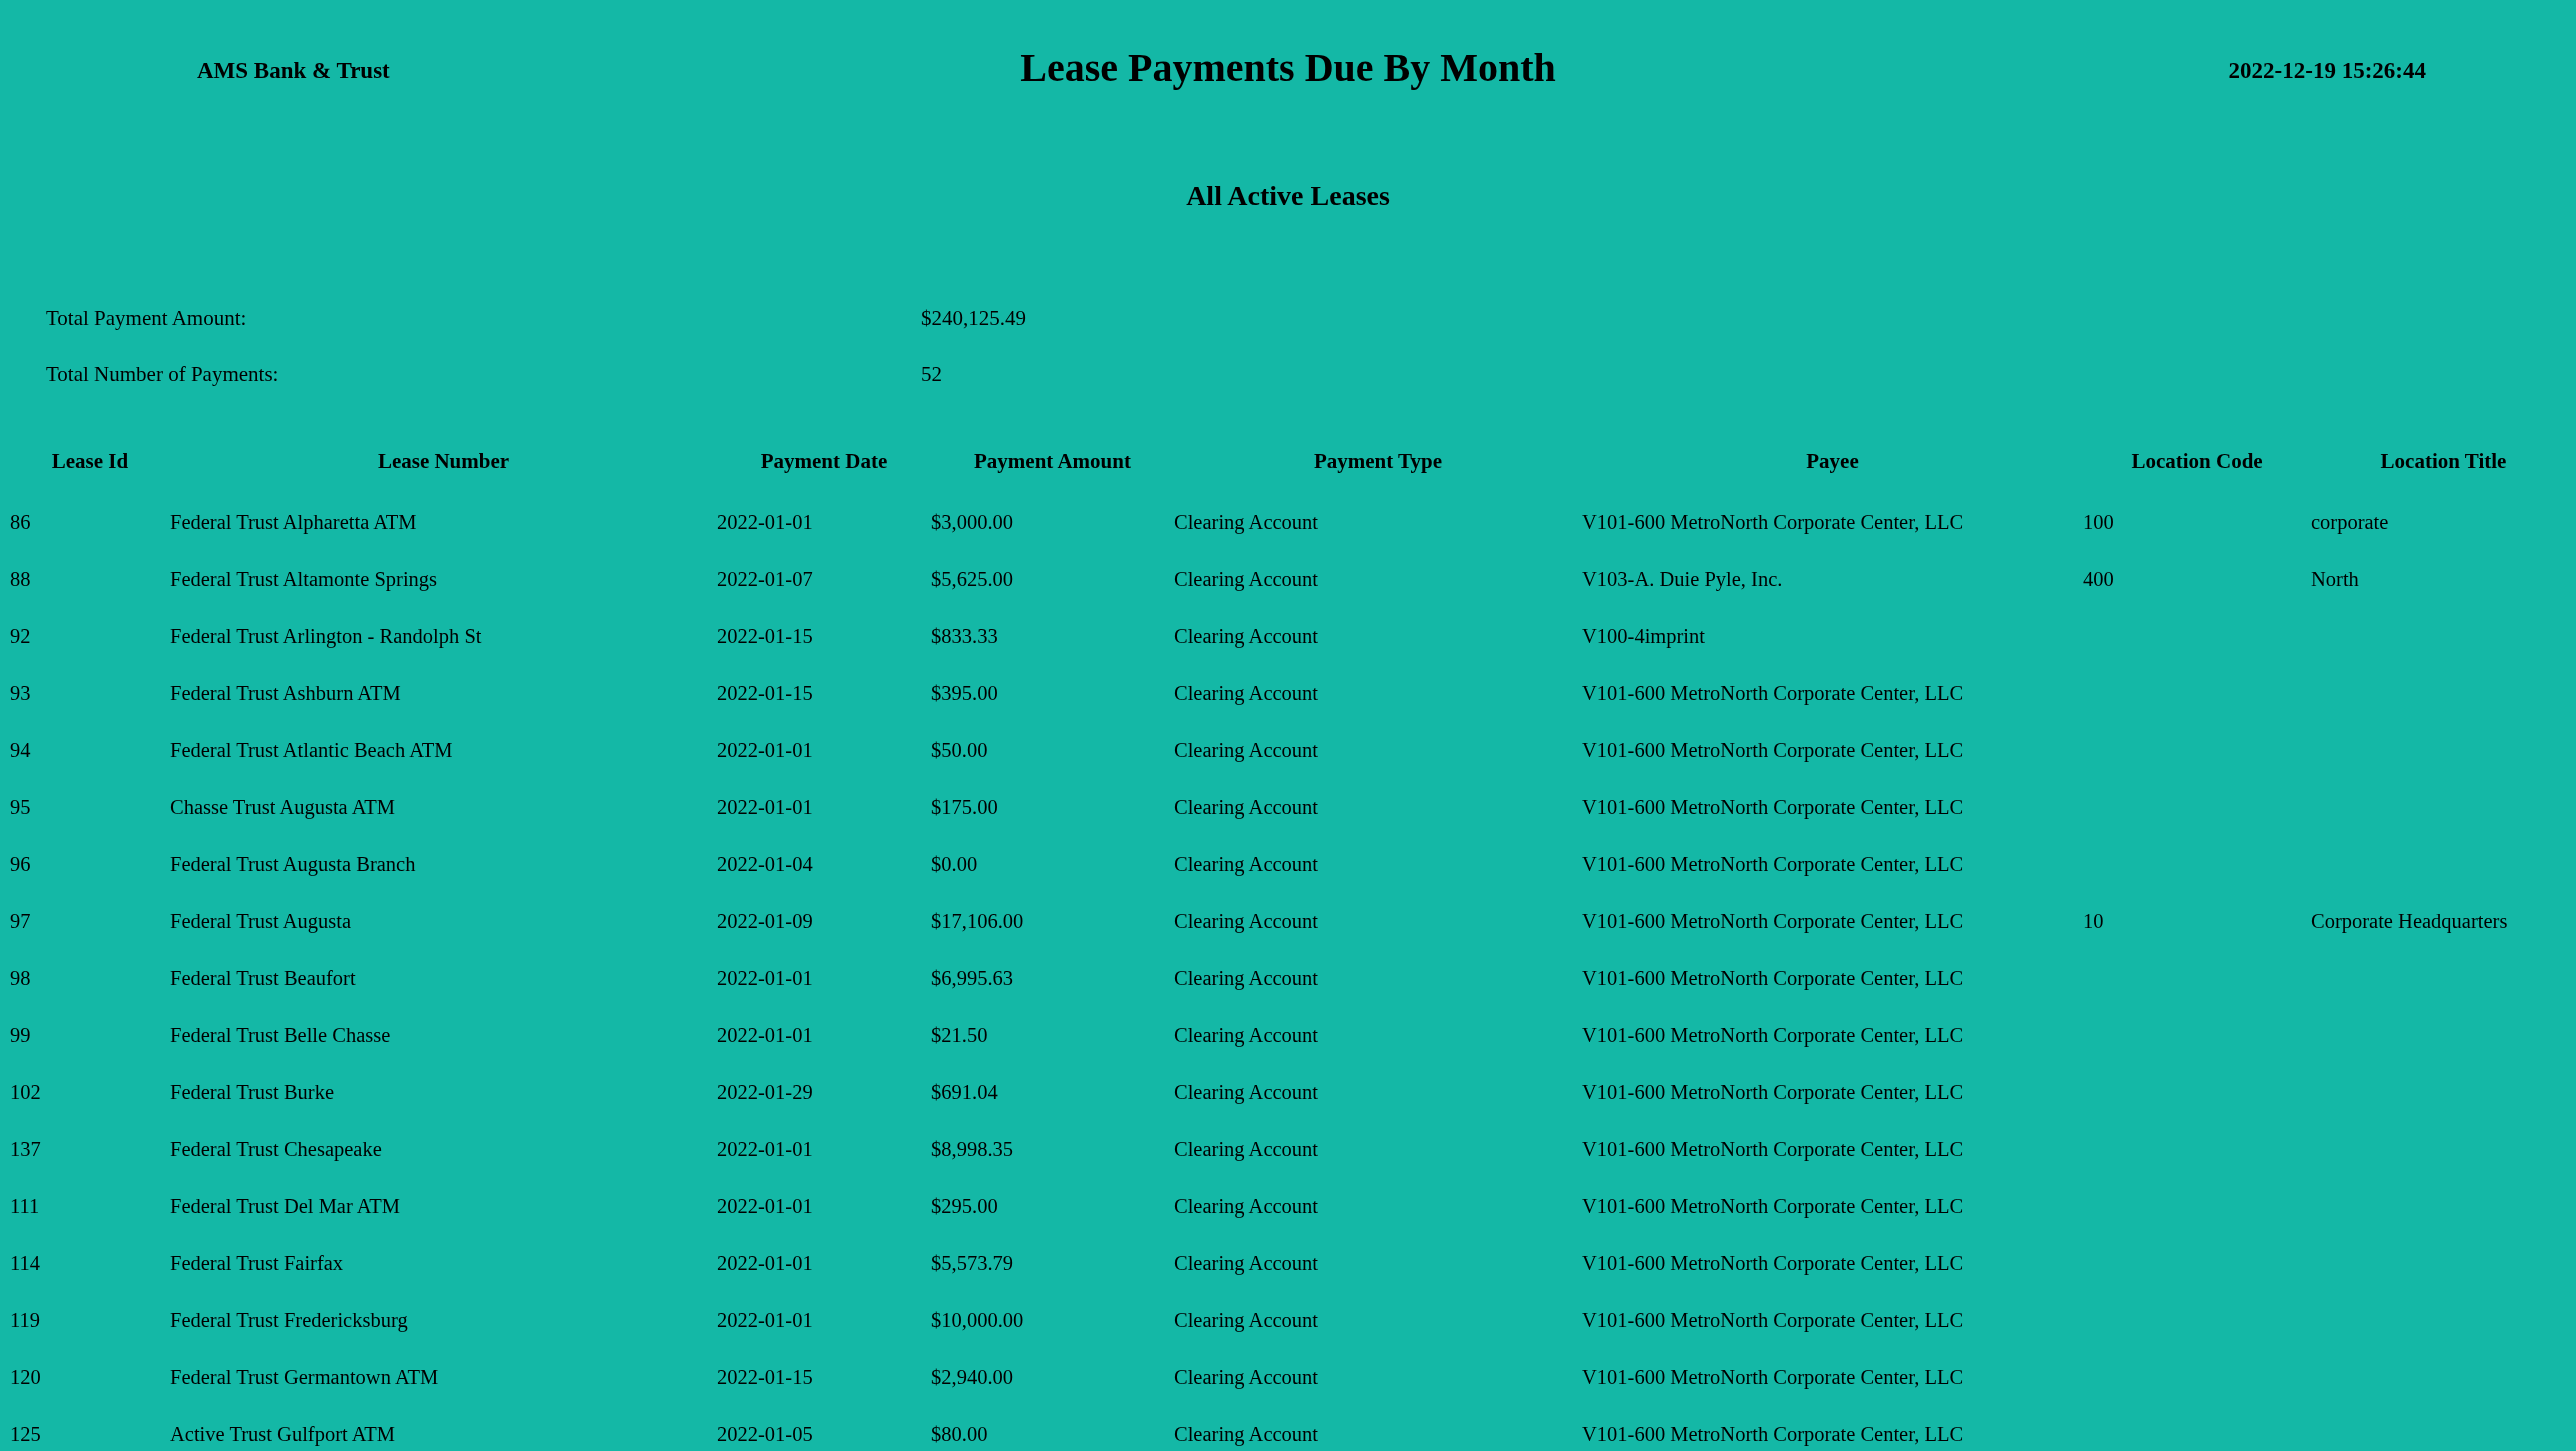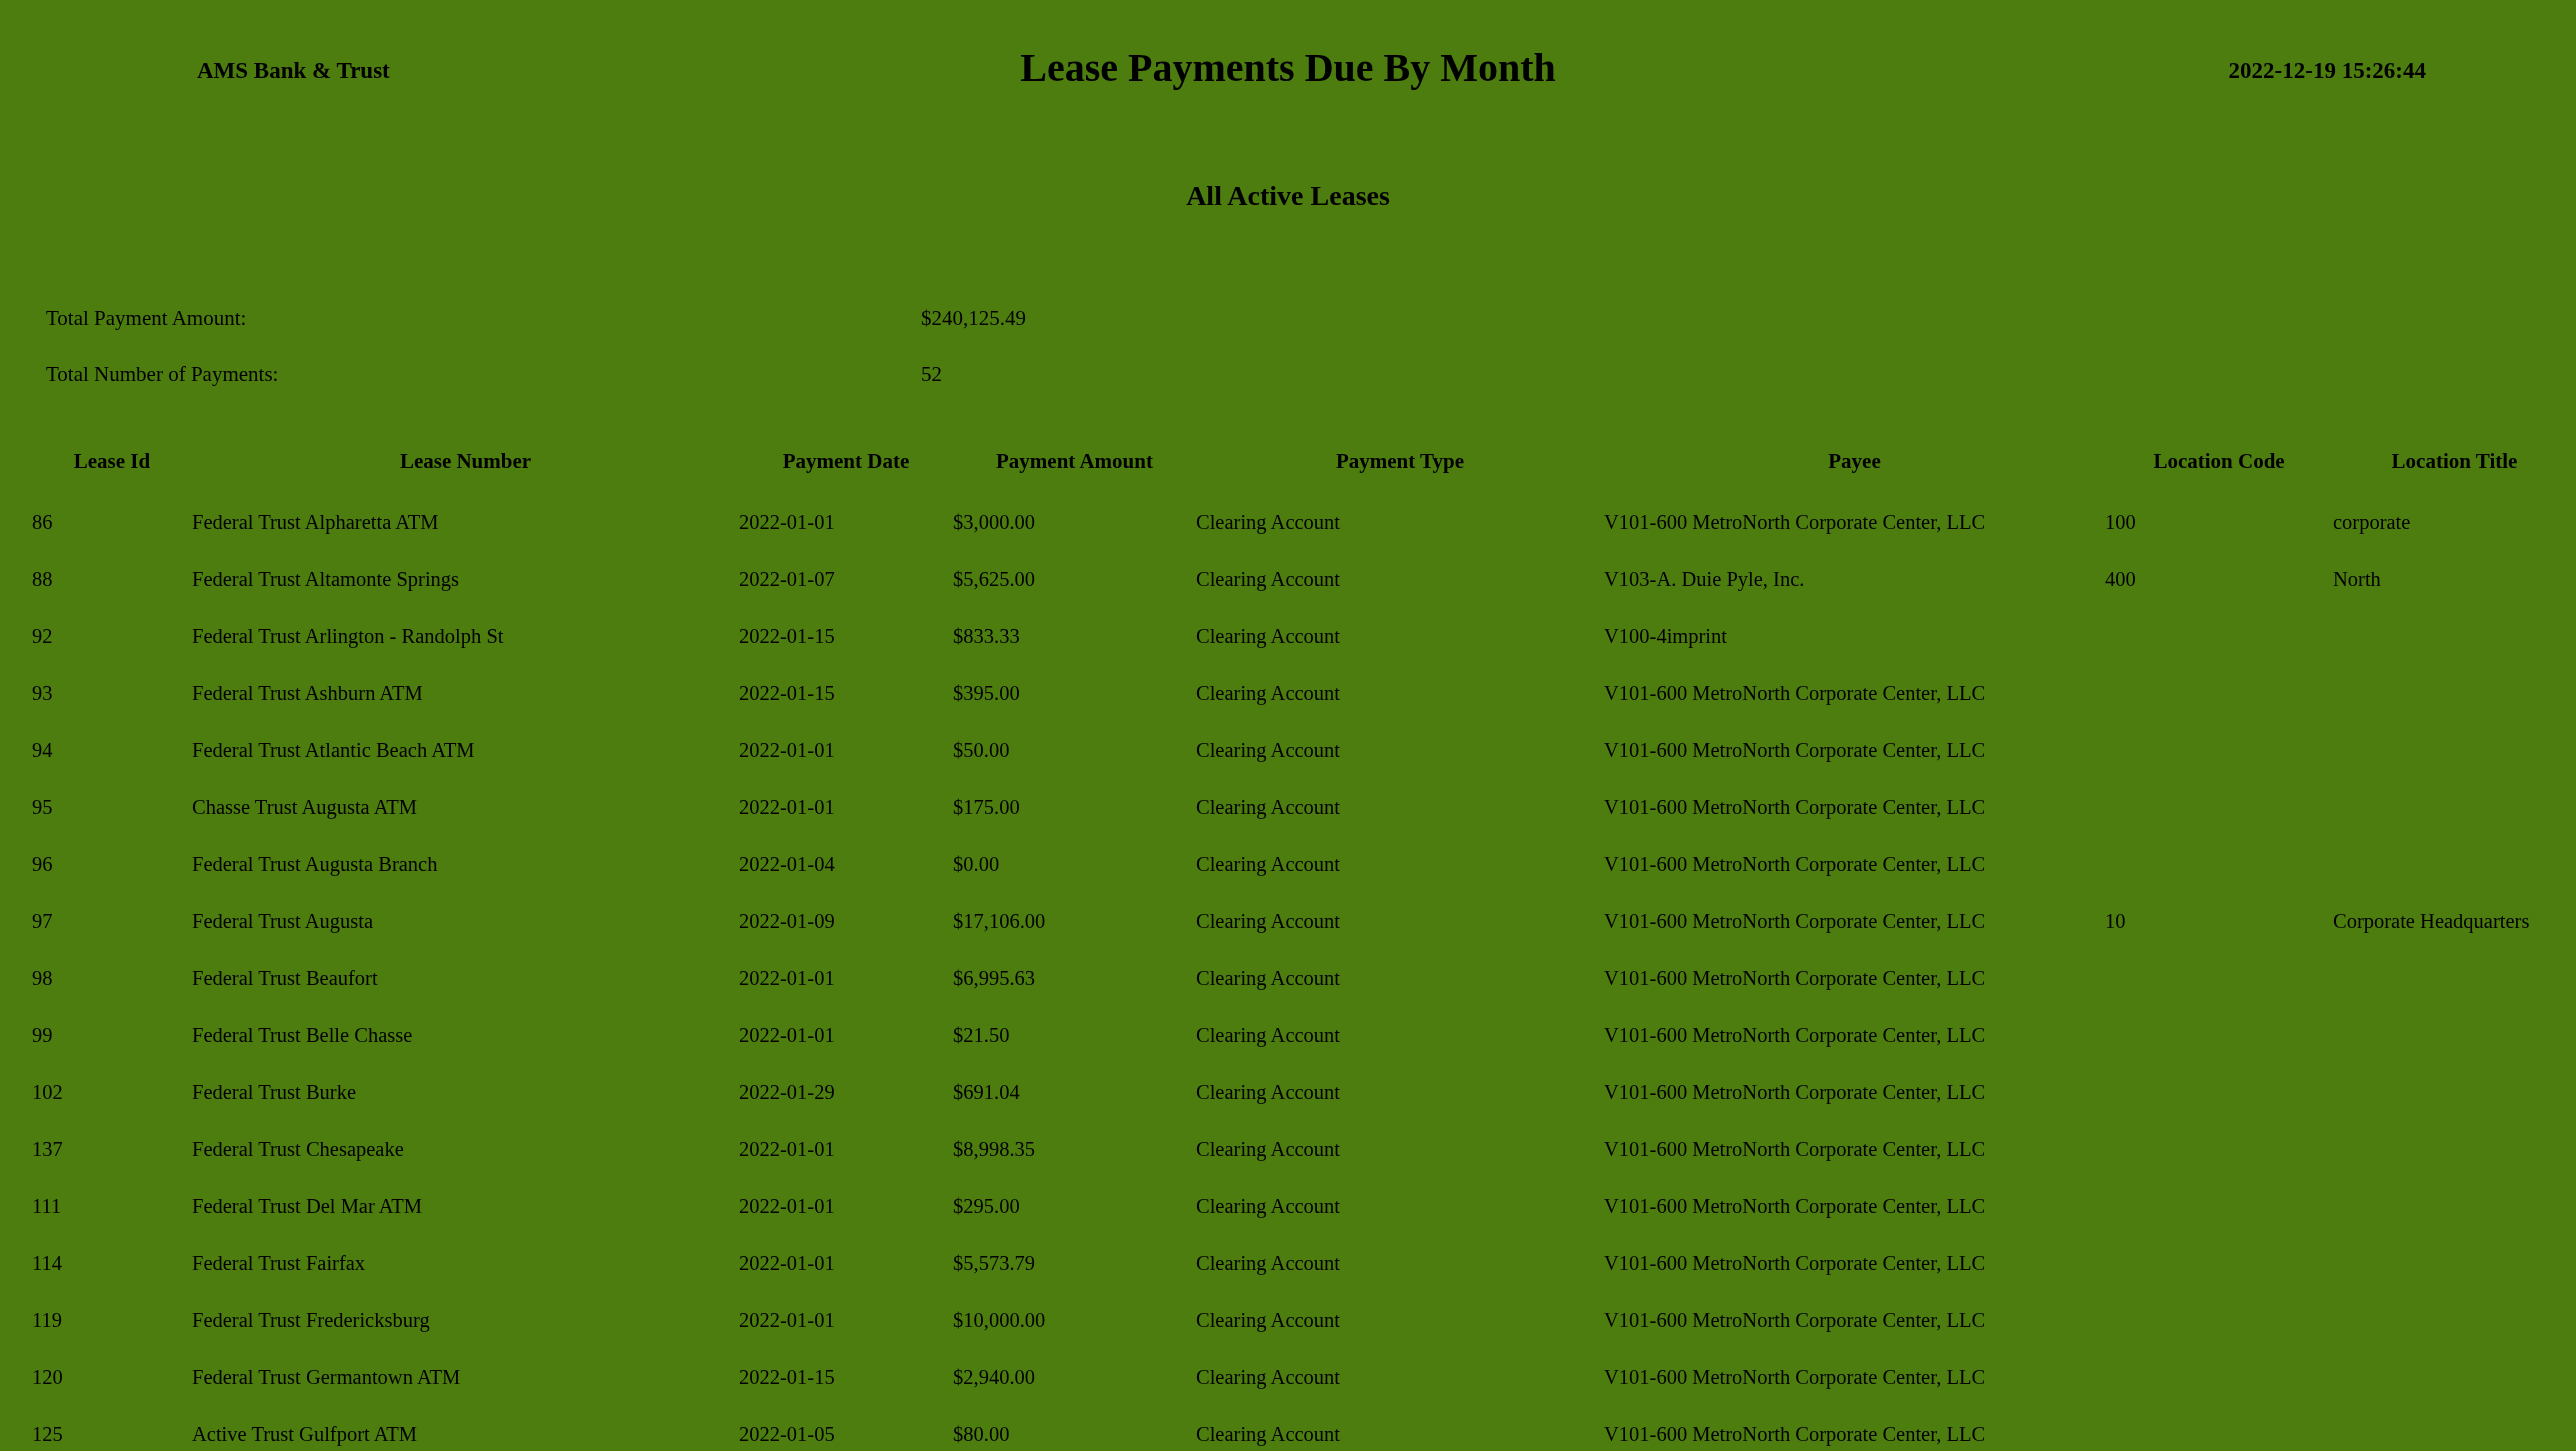--- a/index.html
+++ b/index.html
@@ -5,21 +5,21 @@
   * { margin: 0; padding: 0; box-sizing: border-box; }
   html, body { background: #ffffff; }
   body {
     font-family: "Liberation Serif", "DejaVu Serif", serif;
     color: #000000;
   }
   .page {
     position: relative;
     width: 2576px;
     height: 1451px;
-    background: #4d7c0f;
+    background: #14b8a6;
     overflow: hidden;
     text-decoration: underline;
   }
 
   
   .bank-name {
     position: absolute;
     left: 197px;
     top: 58px;
     font-size: 23px;
@@ -61,21 +61,21 @@
   .summary-row.r1 { top: 306px; }
   .summary-row.r2 { top: 362px; }
   .summary-label { position: absolute; left: 30px; font-size: 21px; white-space: nowrap; }
   .summary-value { position: absolute; left: 905px; font-size: 21px; white-space: nowrap; }
 
   
   .lease-table { position: absolute; left: 0; top: 0; width: 100%; }
   .thead, .tr {
     display: grid;
     grid-template-columns: 160px 547px 214px 243px 408px 501px 228px 1fr;
-    padding-left: 32px;
+    padding-left: 10px;
     width: 100%;
   }
   .thead {
     position: absolute;
     top: 441px;
     left: 0;
     height: 41px;
     align-items: center;
   }
   .thead .th {

